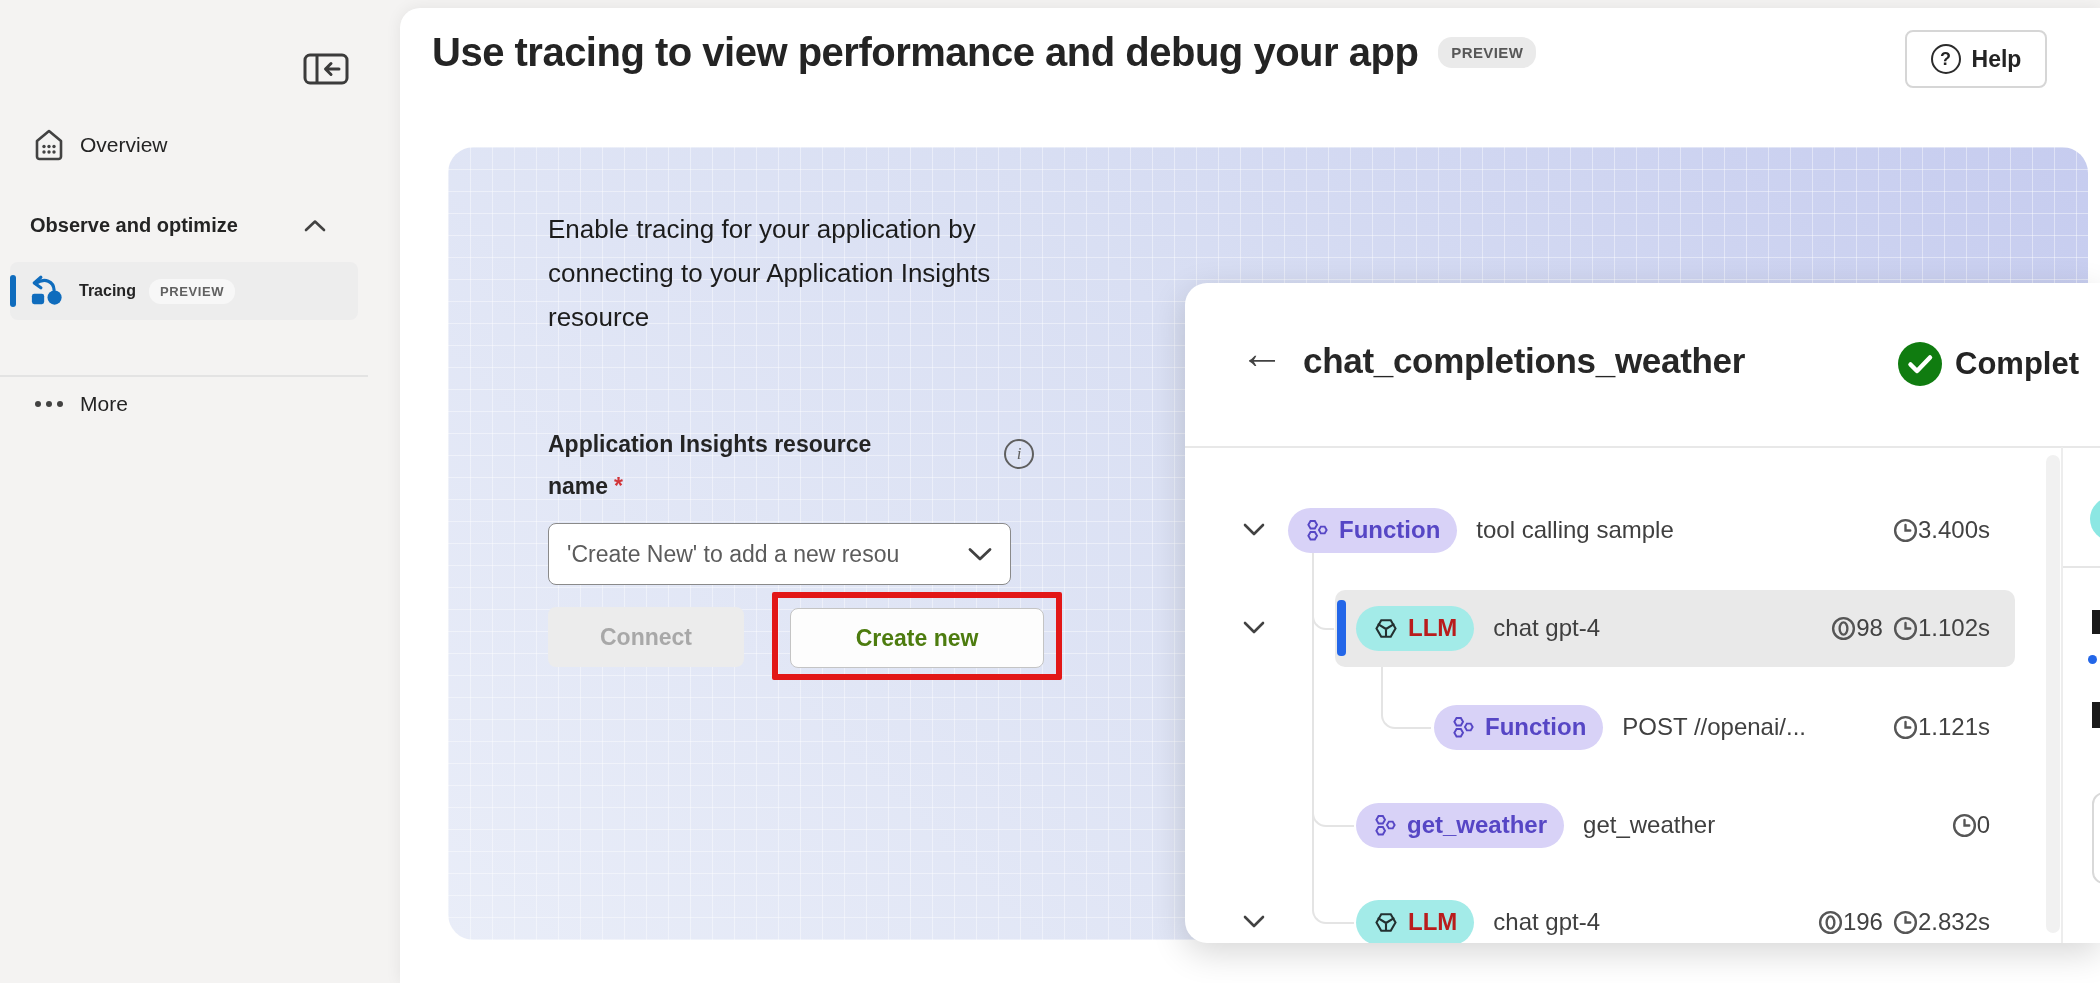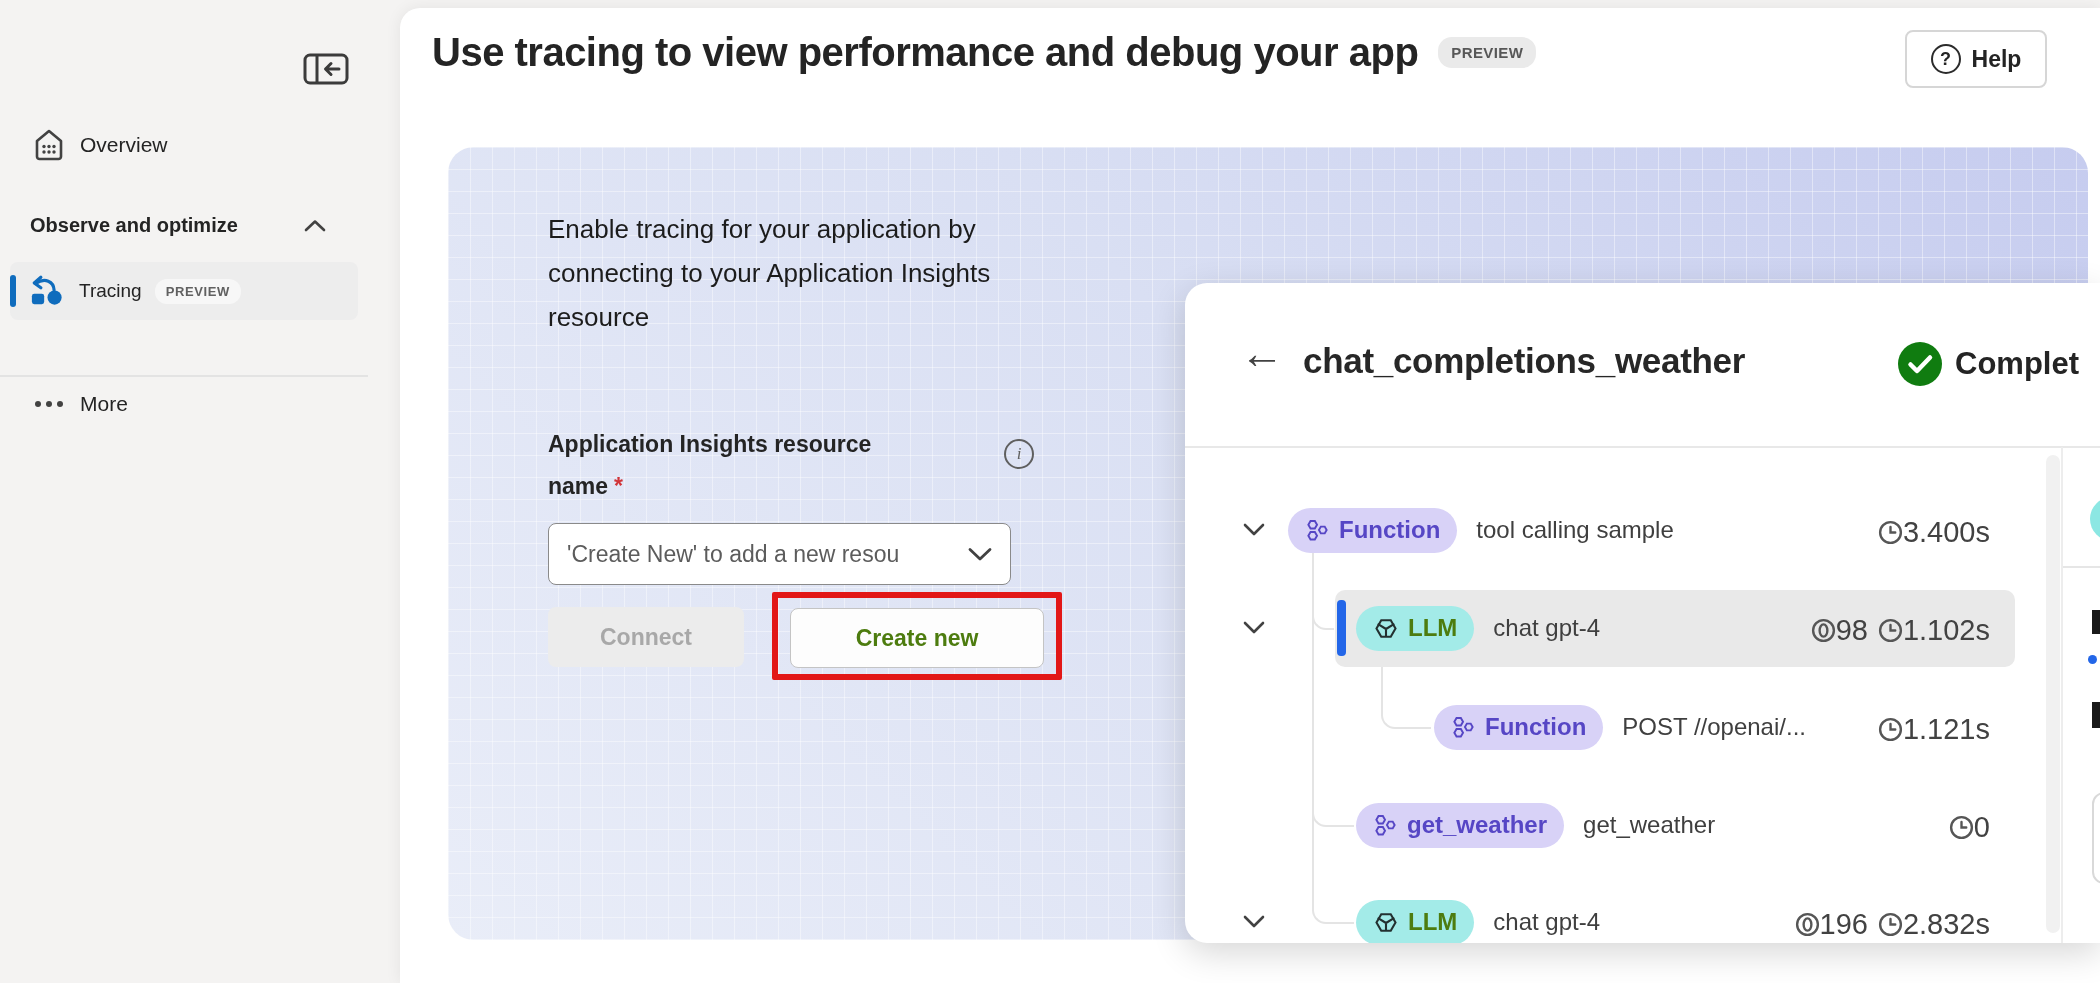--- a/index.html
+++ b/index.html
@@ -14,21 +14,21 @@
   svg { display: block; }
 
   
   .collapse-btn { left: 303px; top: 53px; cursor: pointer; }
   .nav-item { display: flex; align-items: center; gap: 15px; cursor: pointer; }
   .nav-label { font-size: 21px; color: #242424; }
   .section-hdr { left: 30px; top: 214px; width: 296px; display: flex; align-items: center; justify-content: space-between; cursor: pointer; }
   .section-label { font-size: 20px; font-weight: 700; color: #242424; }
   .tracing-row { left: 10px; top: 262px; width: 348px; height: 58px; background: #ededed; border-radius: 8px; display: flex; align-items: center; gap: 13px; padding-left: 18px; cursor: pointer; }
   .sel-bar { left: 10px; top: 275px; width: 6px; height: 32px; border-radius: 3px; background: #0f6cbd; }
-  .tracing-label { font-size: 19px; font-weight: 400; }
+  .tracing-label { font-size: 16px; font-weight: 700; }
   .preview-pill-side { background: #f7f7f7; color: #616161; font-size: 13px; font-weight: 600; letter-spacing: .6px; padding: 5px 11px; border-radius: 12px; }
   .side-divider { left: 0; top: 375px; width: 368px; height: 2px; background: #e3e3e3; }
 
   
   .main-panel { left: 400px; top: 8px; width: 1700px; height: 975px; background: #fff; border-radius: 20px 0 0 0; box-shadow: 0 0 16px rgba(0,0,0,.07); }
   .title-row { left: 32px; top: 22px; display: flex; align-items: center; gap: 20px; }
   .page-title { font-size: 40px; font-weight: 700; letter-spacing: -.5px; color: #242424; white-space: nowrap; }
   .preview-pill-hdr { background: #eaeaea; color: #575757; font-size: 15px; font-weight: 700; letter-spacing: .4px; padding: 7px 13px; border-radius: 14px; }
   .help-btn { left: 1505px; top: 22px; width: 142px; height: 58px; background: #fff; border: 2px solid #d6d6d6; border-radius: 8px; display: flex; align-items: center; justify-content: center; gap: 11px; font-size: 23px; font-weight: 600; cursor: pointer; }
   .q-icon { width: 30px; height: 30px; border: 2.2px solid #2b2b2b; border-radius: 50%; display: flex; align-items: center; justify-content: center; font-size: 18px; font-weight: 700; }
@@ -62,23 +62,23 @@
   .hdr-divider { left: 0; top: 163px; width: 915px; height: 2px; background: #e8e8e8; }
 
   .row-selected-bg { left: 150px; top: 307px; width: 680px; height: 77px; background: #e9e9e9; border-radius: 10px; }
   .row-blue-bar { left: 152px; top: 317px; width: 9px; height: 56px; border-radius: 4px; background: #2366e8; }
   .vline { border-left: 2px solid #e4e4e4; }
   .elbow { border-left: 2px solid #e4e4e4; border-bottom: 2px solid #e4e4e4; border-bottom-left-radius: 14px; }
 
   .trow { display: flex; align-items: center; gap: 19px; height: 56px; cursor: pointer; }
   .badge { display: inline-flex; align-items: center; gap: 9px; height: 45px; padding: 0 17px; border-radius: 23px; font-size: 24px; font-weight: 700; white-space: nowrap; }
   .badge-fn { background: #d8d2f7; color: #5646c5; }
-  .badge-llm { background: #a3ebe8; color: #4d7c0f; }
+  .badge-llm { background: #a3ebe8; color: #b91c1c; }
   .trow-label { font-size: 24px; color: #3f3f3f; white-space: nowrap; }
-  .metrics { display: flex; align-items: center; font-size: 29px; color: #424242; white-space: nowrap; }
+  .metrics { display: flex; align-items: center; font-size: 24px; color: #424242; white-space: nowrap; }
   .metrics .gap { width: 10px; }
   .chev { cursor: pointer; }
 
   .scrollbar-track { left: 861px; top: 172px; width: 14px; height: 478px; background: #f1f1f1; border-radius: 7px; cursor: pointer; }
   .pane-divider { left: 876px; top: 164px; width: 2px; height: 496px; background: #ededed; }
   .sliver-circle { left: 905px; top: 214px; width: 44px; height: 44px; border-radius: 50%; background: #8ce7e3; }
   .sliver-div { left: 878px; top: 283px; width: 37px; height: 2px; background: #e6e6e6; }
   .sliver-bar1 { left: 907px; top: 327px; width: 8px; height: 24px; background: #1a1a1a; }
   .sliver-dot { left: 903px; top: 372px; width: 9px; height: 9px; border-radius: 50%; background: #2366e8; }
   .sliver-bar2 { left: 907px; top: 419px; width: 8px; height: 26px; background: #1a1a1a; }

